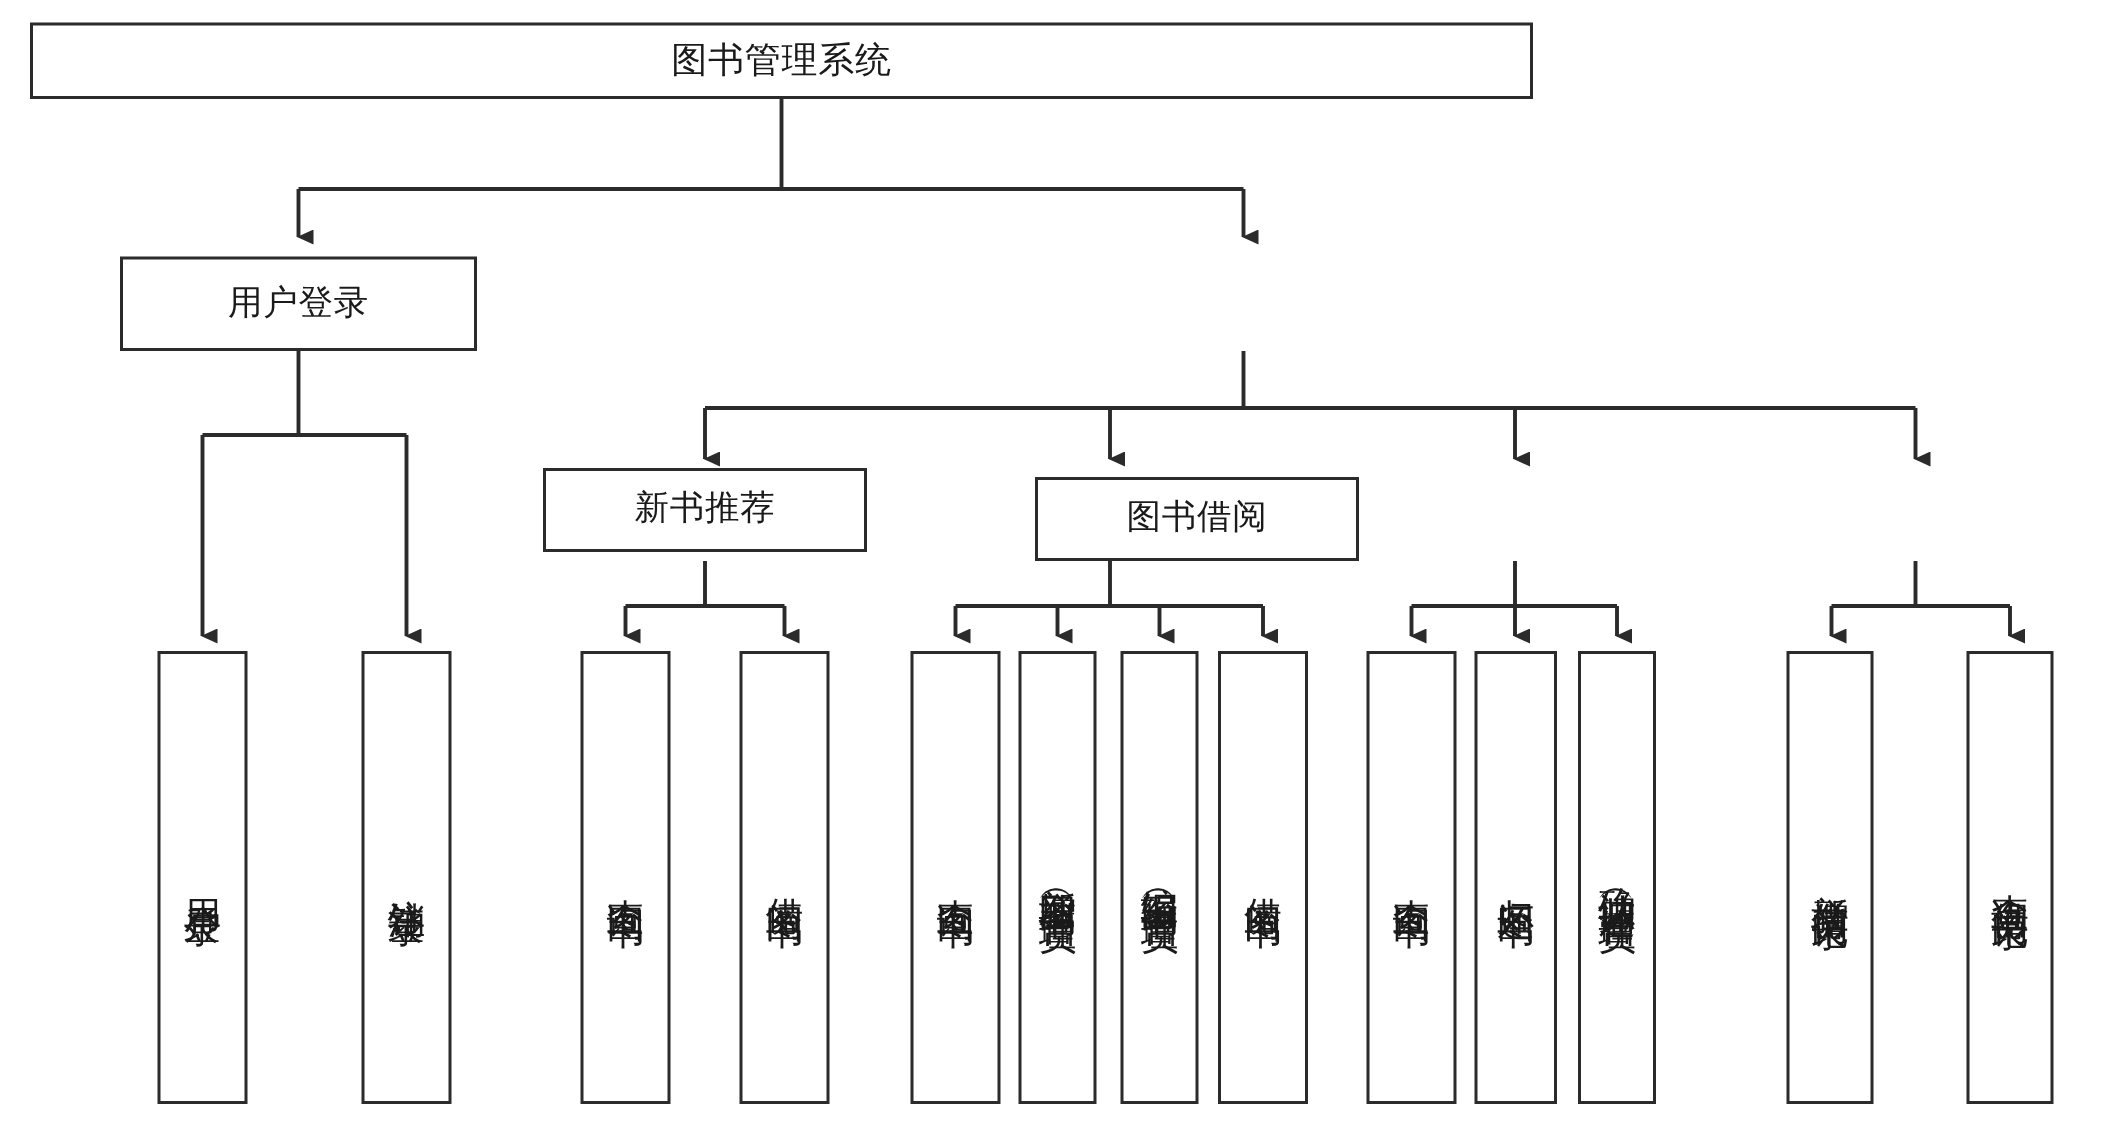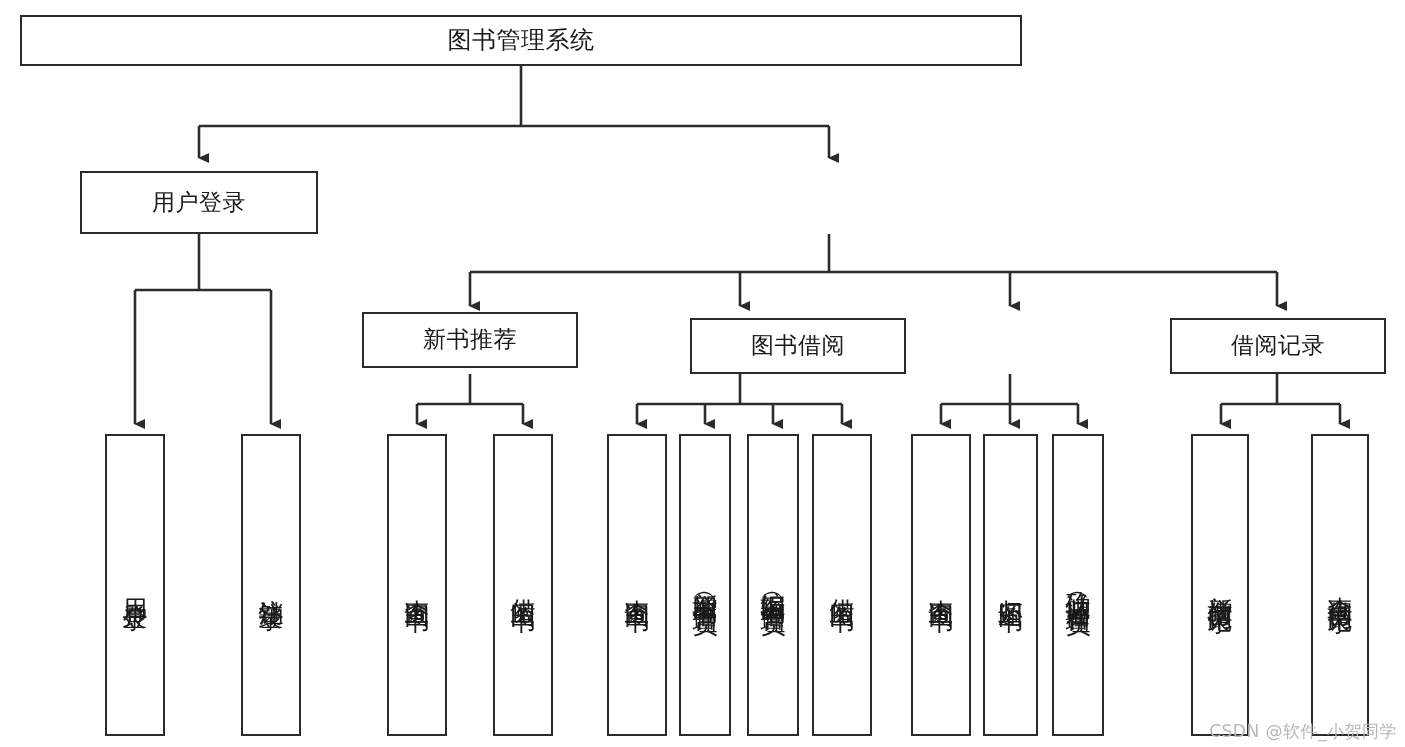--- a/index.html
+++ b/index.html
@@ -137,23 +137,20 @@
 
   <div class="node horizontal" style="left:362px; top:312px; width:216px; height:56px;justify-content:center;">
     <span class="node-label">新书推荐</span>
   </div>
 
   <div class="node horizontal" style="left:668px; top:318px; width:216px; height:56px;margin-left:22px;">
     <span class="node-label">图书借阅</span>
   </div>
 
 
-  <div class="node horizontal" style="left:1170px; top:318px; width:216px; height:56px;">
-    <span class="node-label">借阅记录</span>
-  </div>
 
   <div class="node vertical" style="left:105px; top:434px; width:60px; height:302px;">
     <span class="node-label">用户登录</span>
   </div>
 
   <div class="node vertical" style="left:241px; top:434px; width:60px; height:302px;">
     <span class="node-label">注销登录</span>
   </div>
 
   <div class="node vertical" style="left:387px; top:434px; width:60px; height:302px;">
@@ -193,15 +190,14 @@
   </div>
 
   <div class="node vertical" style="left:1191px; top:434px; width:58px; height:302px;">
     <span class="node-label">新增借阅记录</span>
   </div>
 
   <div class="node vertical" style="left:1311px; top:434px; width:58px; height:302px;">
     <span class="node-label">查询借阅记录</span>
   </div>
 
-  <div id="watermark">CSDN @软件_小贺同学</div>
 
 </div>
 
 </body></html>

